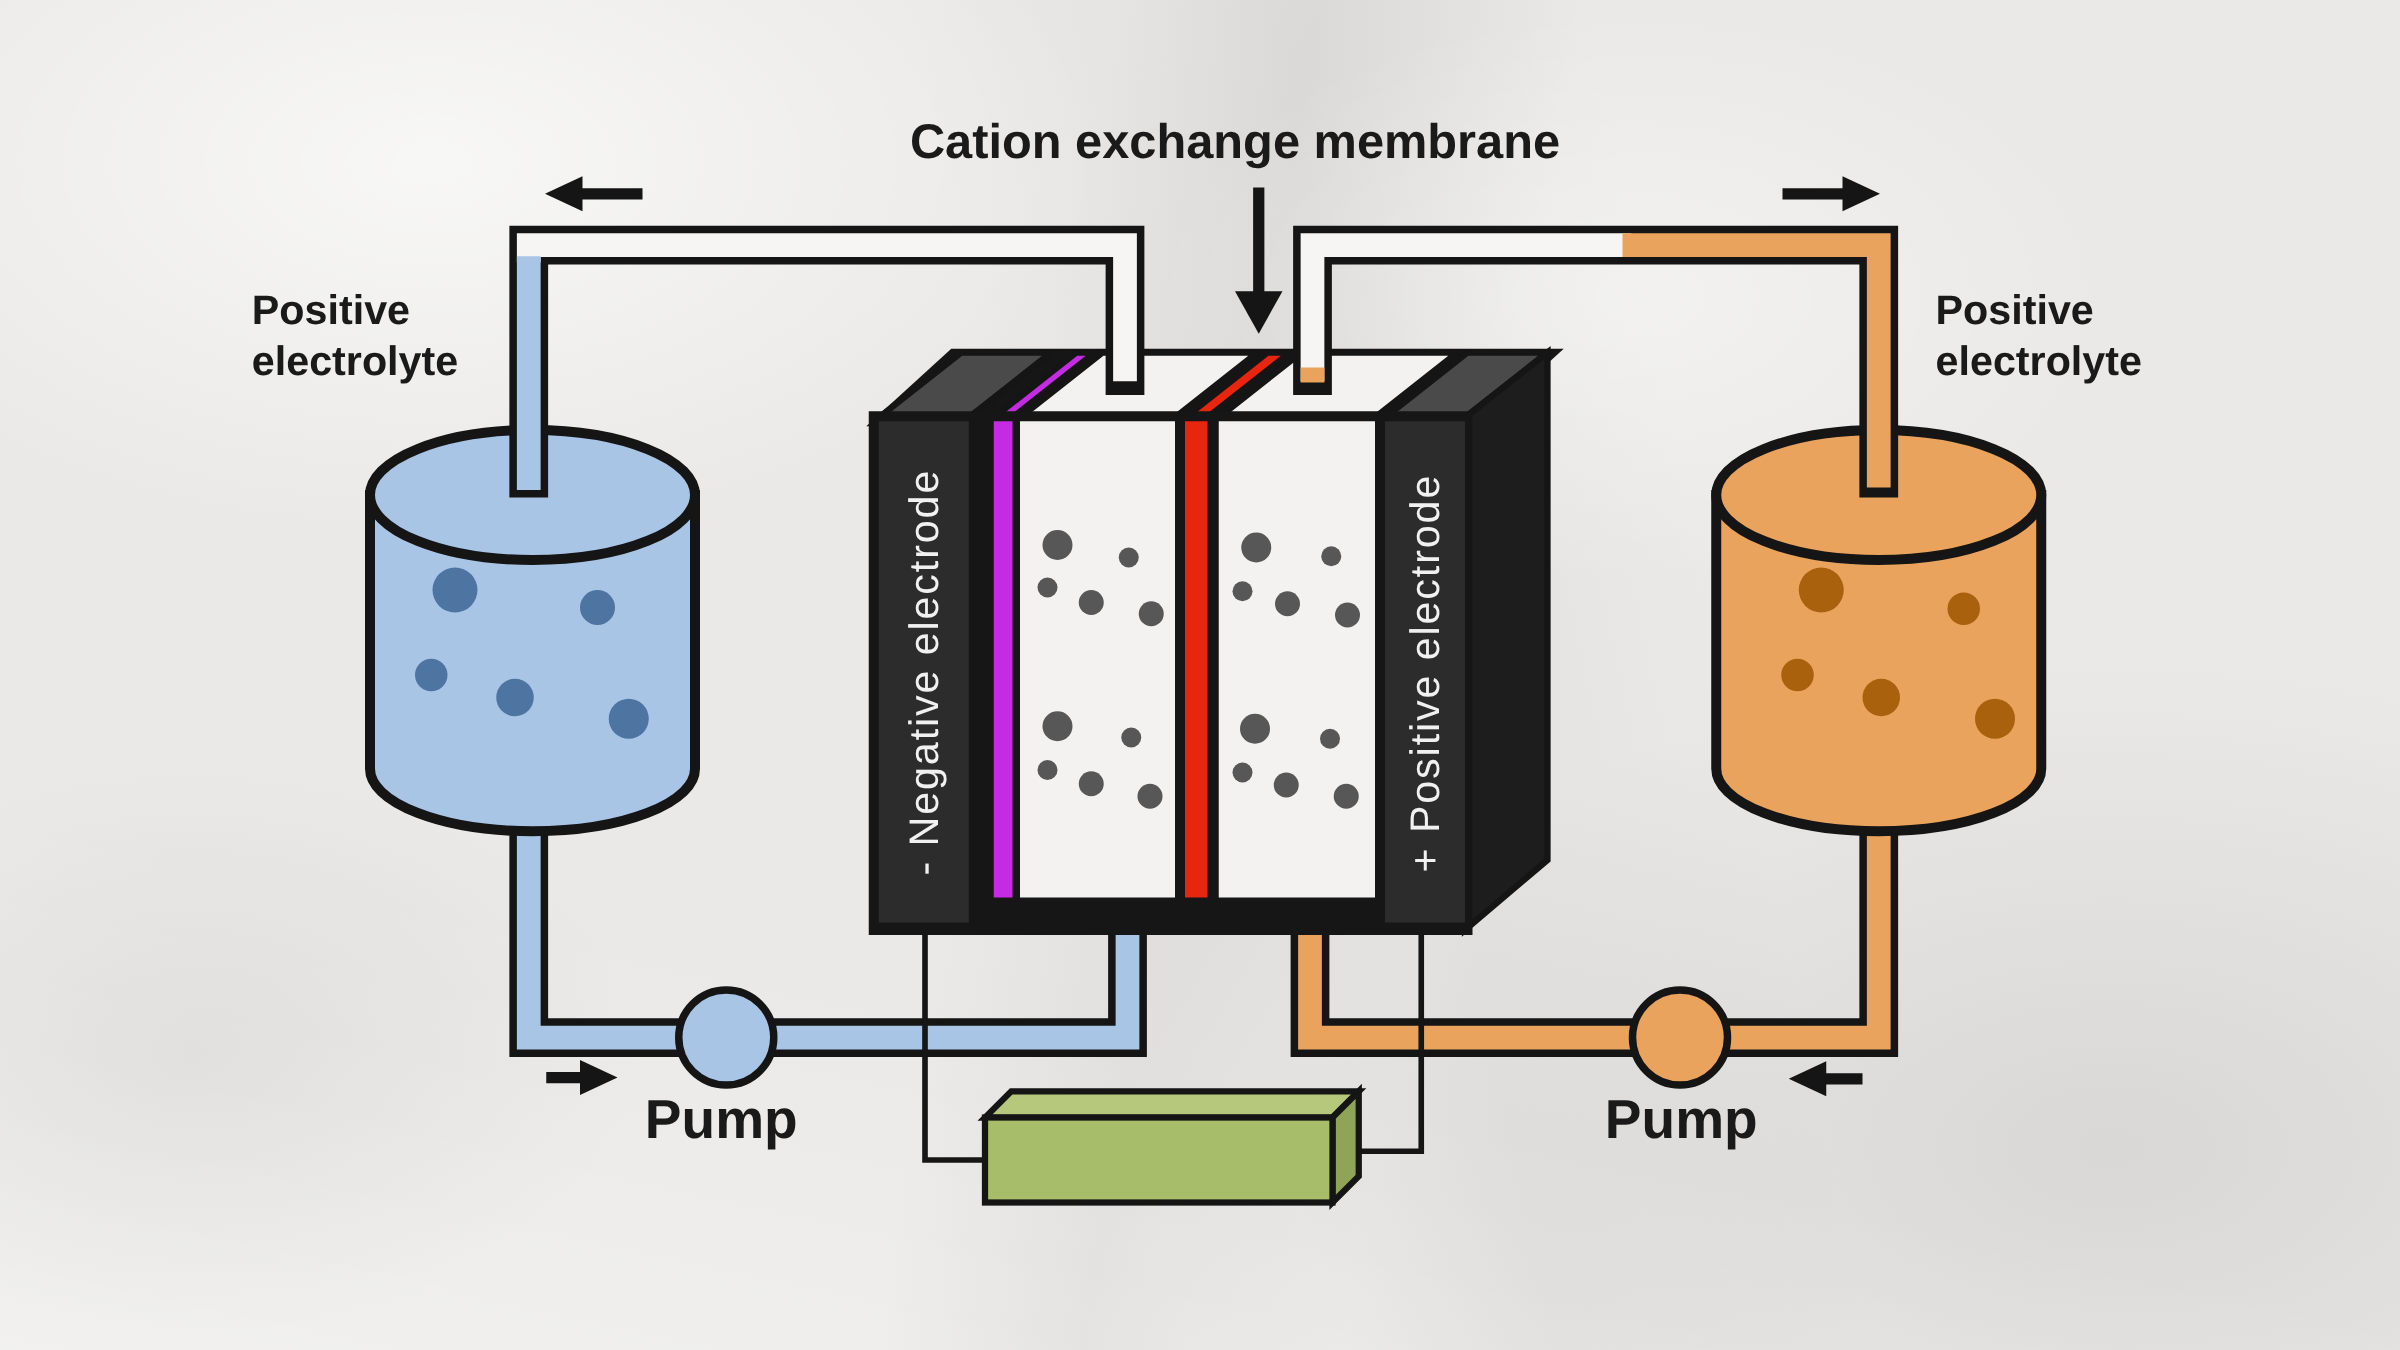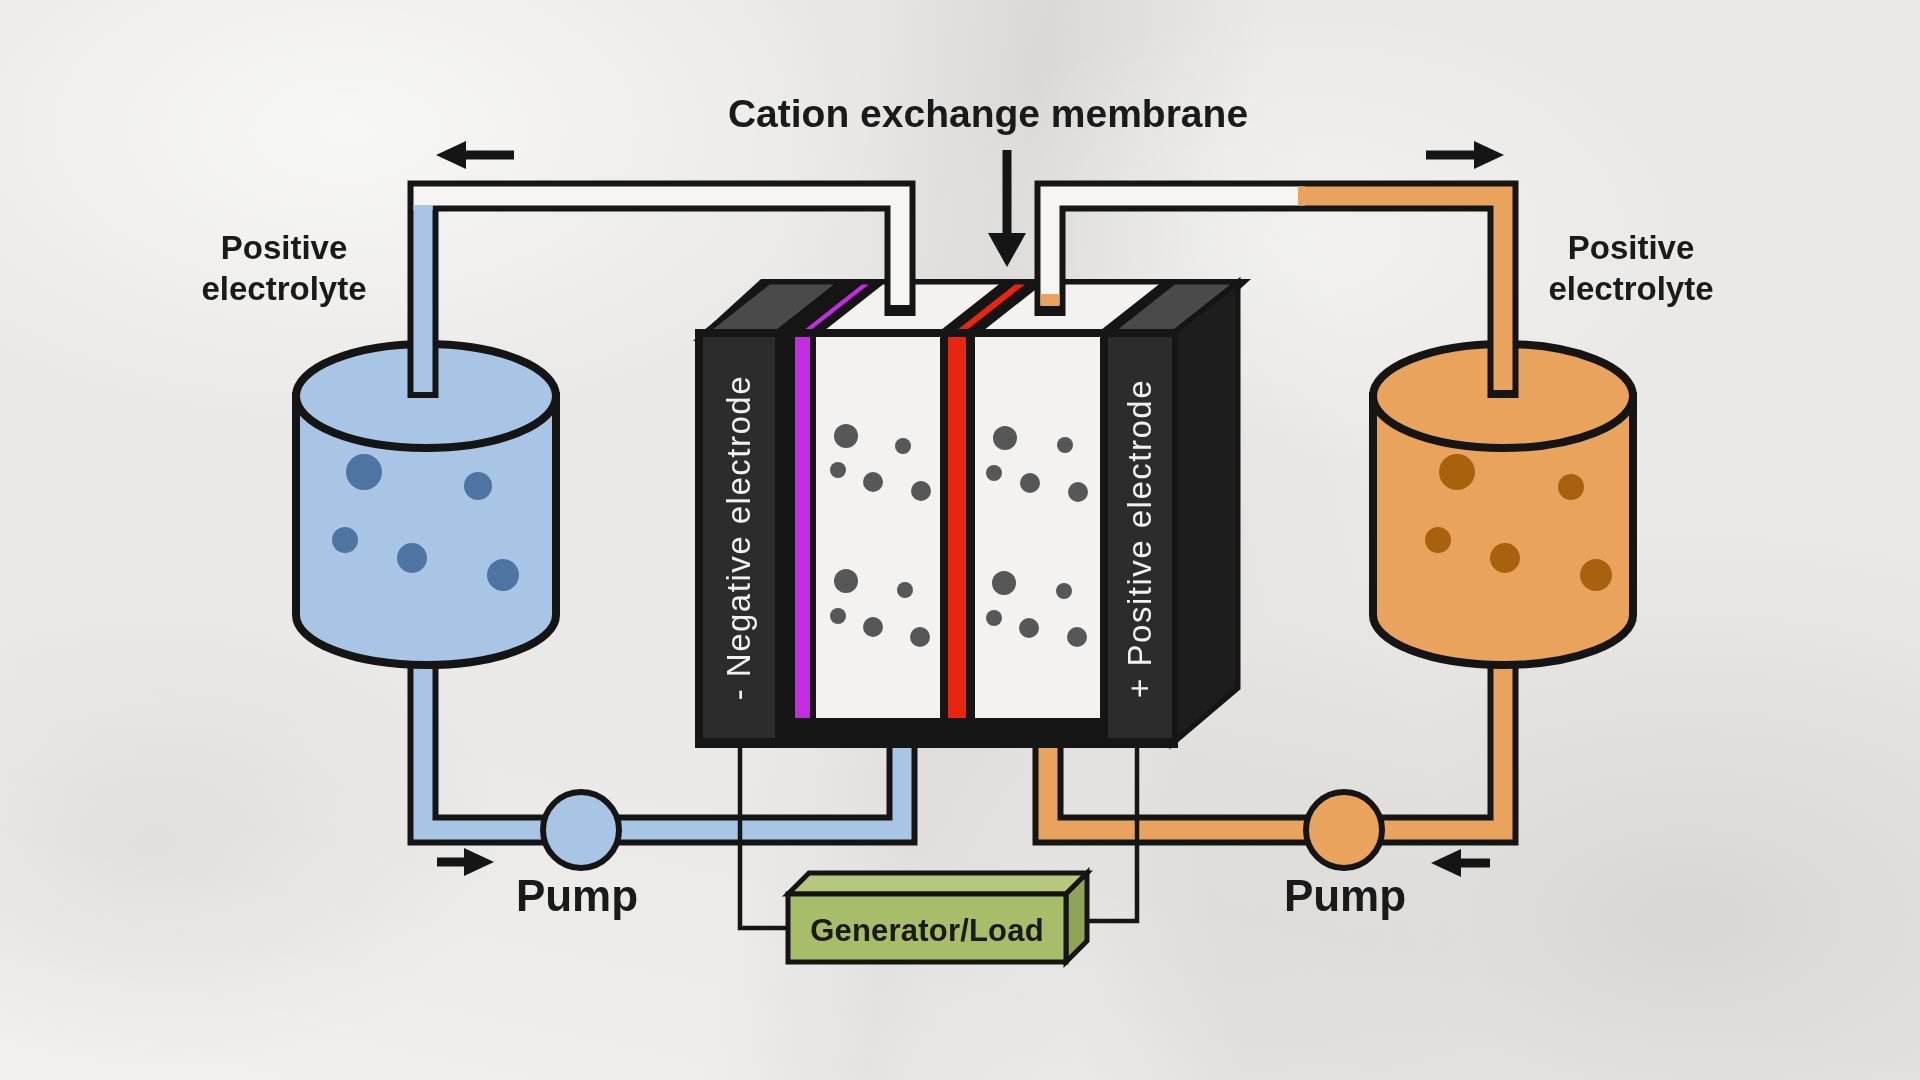--- a/index.html
+++ b/index.html
@@ -11,21 +11,21 @@
       radial-gradient(900px 500px at 18% 12%, rgba(255,255,255,.65), rgba(255,255,255,0) 60%),
       radial-gradient(1100px 650px at 88% 85%, rgba(110,108,104,.14), rgba(110,108,104,0) 60%),
       radial-gradient(700px 420px at 68% 22%, rgba(255,255,255,.40), rgba(255,255,255,0) 55%),
       radial-gradient(600px 380px at 8% 78%, rgba(120,118,114,.10), rgba(120,118,114,0) 60%),
       linear-gradient(100deg, rgba(0,0,0,0) 42%, rgba(100,98,95,.07) 50%, rgba(0,0,0,0) 60%),
       linear-gradient(258deg, rgba(0,0,0,0) 30%, rgba(110,108,104,.06) 42%, rgba(0,0,0,0) 56%),
       linear-gradient(12deg, rgba(255,255,255,.35) 0%, rgba(255,255,255,0) 30%);
   }
   svg{position:absolute;left:0;top:0;}
   .lbl{position:absolute;color:#1a1a1a;font-weight:bold;white-space:nowrap;}
-  .center{transform:translateX(-50%);text-align:center;}
+  .center{transform:translateX(-50%);}
   .title{font-size:39px;}
   .tanklbl{font-size:33px;line-height:41px;}
   .pumplbl{font-size:44px;}
   .genlbl{font-size:31px;letter-spacing:.2px;}
   .vlabel{position:absolute;display:flex;align-items:center;justify-content:center;}
   .vlabel span{
     writing-mode:vertical-rl;transform:rotate(180deg);
     font-size:33px;font-weight:400;color:#f1f1f1;letter-spacing:1.5px;white-space:nowrap;
   }
 </style>
@@ -182,15 +182,14 @@
 </div>
 
 <div class="vlabel" style="left:1108px;top:342px;width:64px;height:392px;">
   <span>+ Positive electrode</span>
 </div>
 
 <div class="lbl pumplbl center" style="left:577px;top:871px;">Pump</div>
 
 <div class="lbl pumplbl center" style="left:1345px;top:871px;">Pump</div>
 
-<div class="lbl genlbl center" style="left:927px;top:913px;">Generator/Load</div>
 
 </div>
 
 </body></html>

